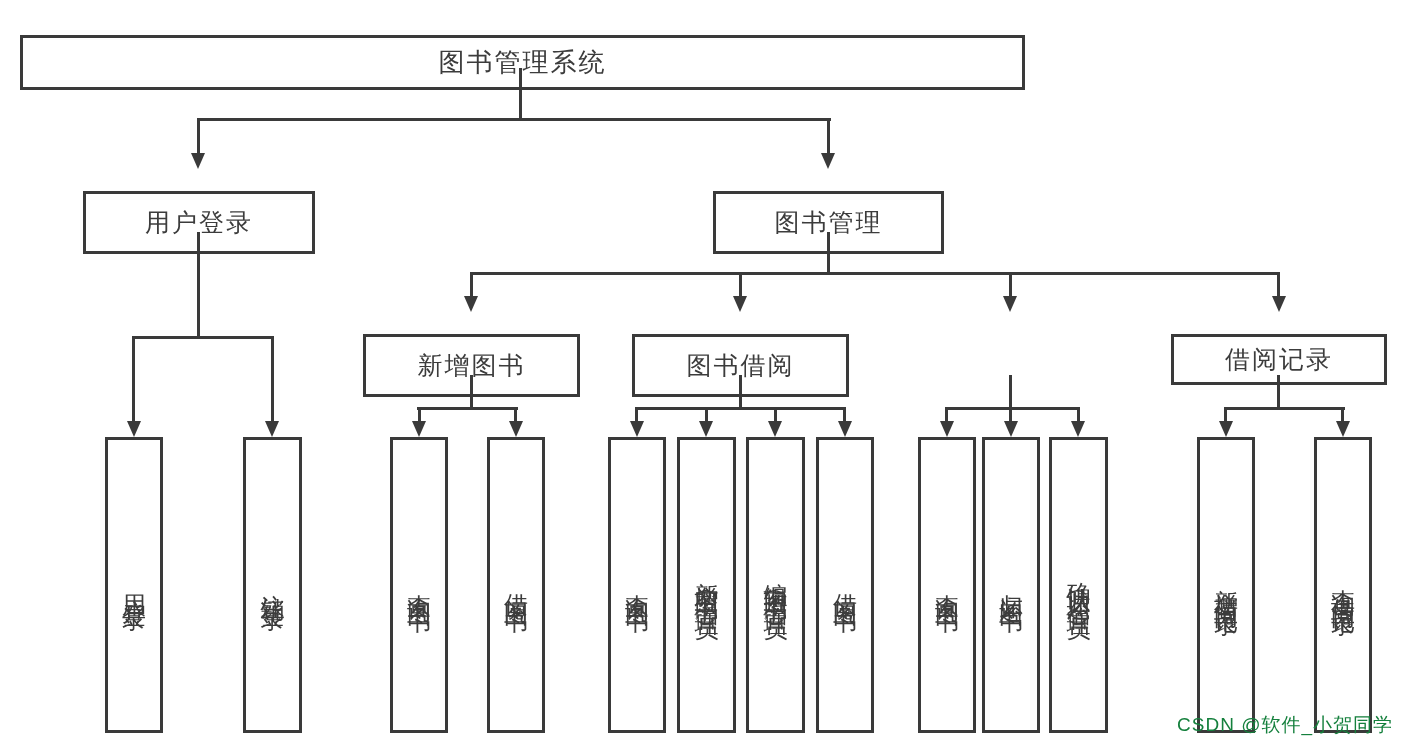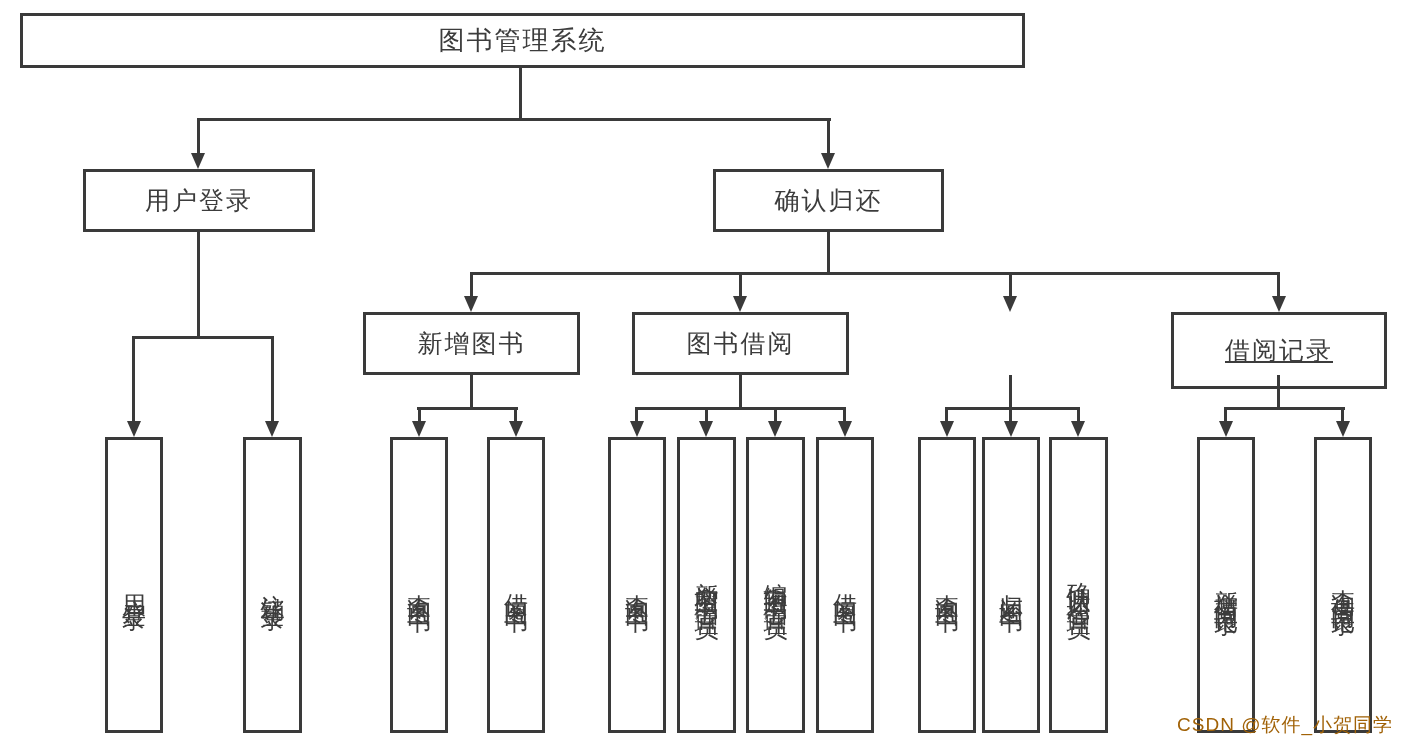--- a/index.html
+++ b/index.html
@@ -11,21 +11,21 @@
     overflow:hidden;
   }
   .box{
     position:absolute;
     box-sizing:border-box;
     background:#ffffff;
     border:3px solid #3a3a3a;
     display:flex;align-items:center;justify-content:center;
     color:#3c3c3c;
   }
-  .hbox{font-size:25px;letter-spacing:2px;}
+  .hbox{font-size:25px;letter-spacing:2px;margin-top:22px;}
   .hbox.title{font-size:26px;}
   .vbox span{
     writing-mode:vertical-rl;
     text-orientation:mixed;
     font-size:24px;
     letter-spacing:5px;
     line-height:1;
     color:#3c3c3c;
   }
   .vl{position:absolute;width:3px;background:#3a3a3a;}
@@ -33,21 +33,21 @@
   .ar{
     position:absolute;width:0;height:0;
     border-left:7px solid transparent;
     border-right:7px solid transparent;
     border-top:16px solid #3a3a3a;
   }
   .watermark{
     position:absolute;
     right:12px;top:712px;
     font-size:19px;
-    color:#a16207;
+    color:#15803d;
     letter-spacing:1px;
     white-space:nowrap;
   }
 </style>
 </head>
 <body>
 
 <div id="canvas">
 
   <div class="box hbox title" style="left:20px;top:13px;width:1005px;height:55px;">
@@ -58,21 +58,21 @@
   <div class="hl" style="left:197px;top:118px;width:634px;"></div>
   <div class="vl" style="left:197px;top:121px;height:32px;"></div>
   <div class="ar" style="left:191px;top:153px;"></div>
   <div class="vl" style="left:827px;top:121px;height:32px;"></div>
   <div class="ar" style="left:821px;top:153px;"></div>
 
   <div class="box hbox" style="left:83px;top:169px;width:232px;height:63px;">
     <span>用户登录</span>
   </div>
   <div class="box hbox" style="left:713px;top:169px;width:231px;height:63px;">
-    <span>确认归还</span>
+    <span>图书管理</span>
   </div>
 
   <div class="vl" style="left:197px;top:232px;height:107px;"></div>
   <div class="hl" style="left:132px;top:336px;width:142px;"></div>
   <div class="vl" style="left:132px;top:339px;height:82px;"></div>
   <div class="ar" style="left:127px;top:421px;"></div>
   <div class="vl" style="left:271px;top:339px;height:82px;"></div>
   <div class="ar" style="left:265px;top:421px;"></div>
 
   <div class="vl" style="left:827px;top:232px;height:43px;"></div>
@@ -85,21 +85,21 @@
   <div class="ar" style="left:1003px;top:296px;"></div>
   <div class="vl" style="left:1277px;top:275px;height:21px;"></div>
   <div class="ar" style="left:1272px;top:296px;"></div>
 
   <div class="box hbox" style="left:363px;top:312px;width:217px;height:63px;">
     <span>新增图书</span>
   </div>
   <div class="box hbox" style="left:632px;top:312px;width:217px;height:63px;">
     <span>图书借阅</span>
   </div>
-  <div class="box hbox" style="left:1171px;top:312px;width:216px;height:77px;text-decoration:underline;">
+  <div class="box hbox" style="left:1171px;top:312px;width:216px;height:51px;">
     <span>借阅记录</span>
   </div>
 
   <div class="vl" style="left:470px;top:375px;height:35px;"></div>
   <div class="hl" style="left:417px;top:407px;width:101px;"></div>
   <div class="vl" style="left:418px;top:410px;height:11px;"></div>
   <div class="ar" style="left:412px;top:421px;"></div>
   <div class="vl" style="left:514px;top:410px;height:11px;"></div>
   <div class="ar" style="left:509px;top:421px;"></div>
 

